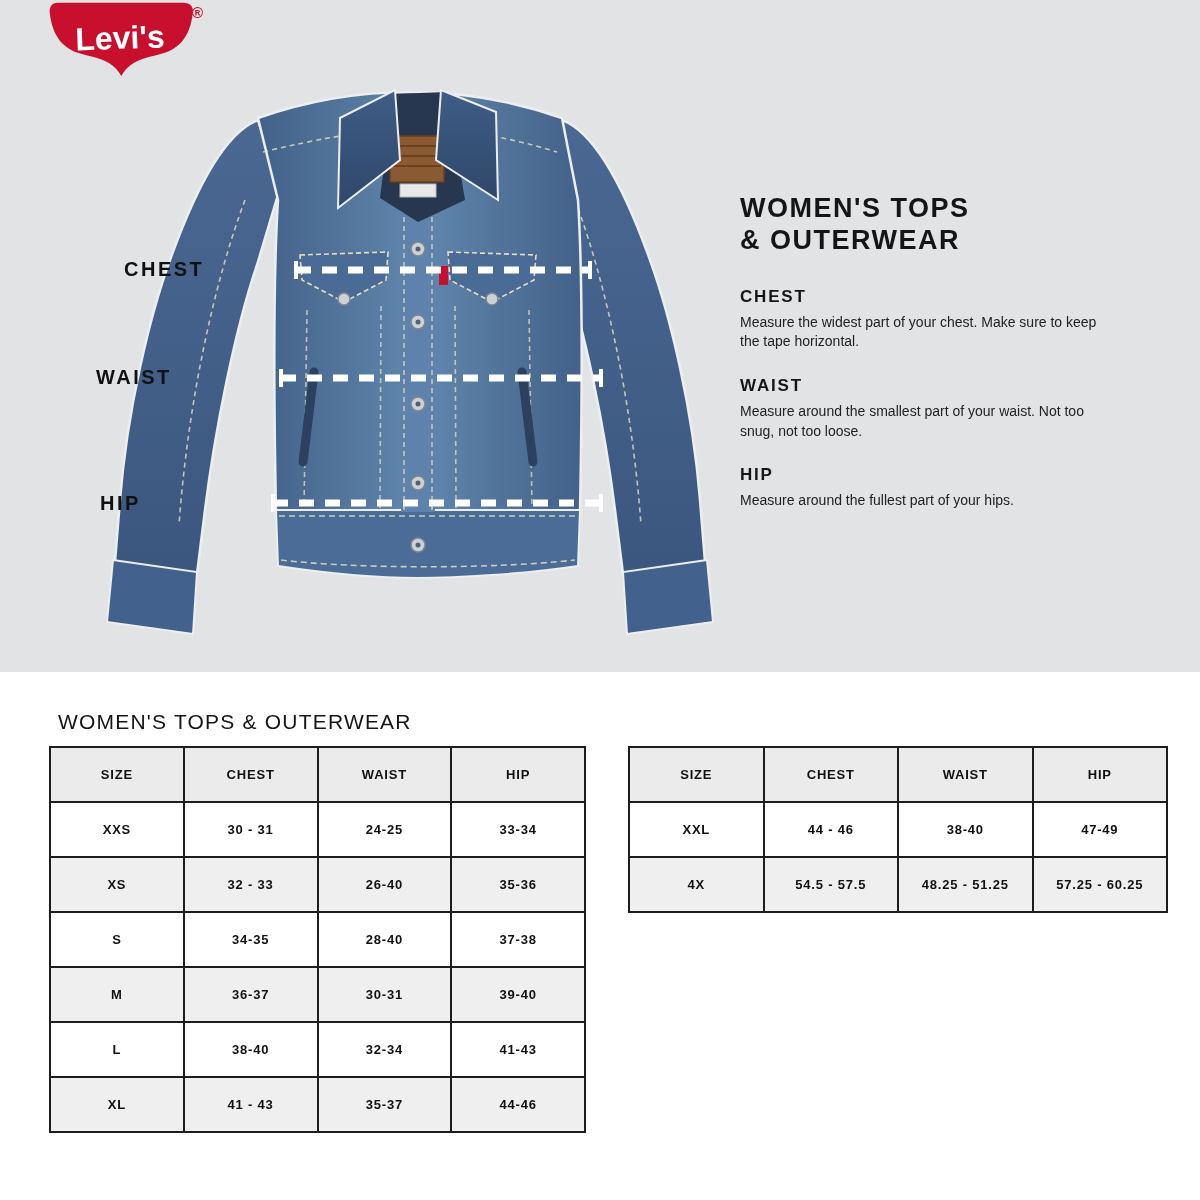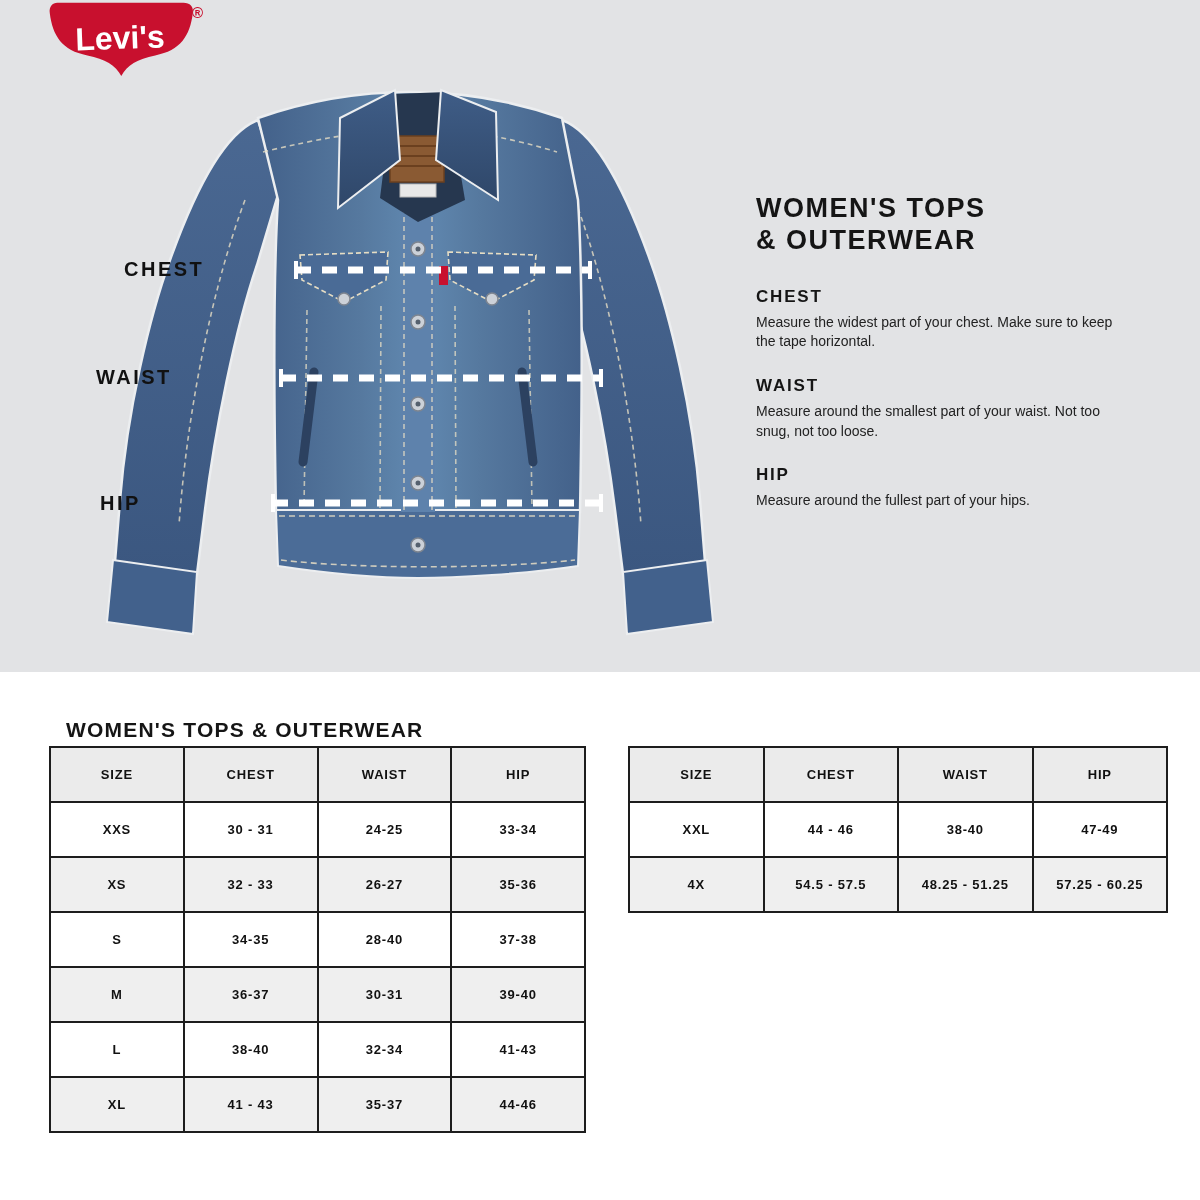--- a/index.html
+++ b/index.html
@@ -10,36 +10,36 @@
   
   .hero{position:absolute;left:0;top:0;width:1200px;height:672px;background:#e2e3e5;}
   .logo{position:absolute;left:46px;top:0;width:160px;height:92px;}
   .jacket{position:absolute;left:75px;top:80px;width:670px;height:560px;}
   .measure-label{
     position:absolute;font-weight:bold;font-size:20px;letter-spacing:2.5px;color:#111;
   }
   .ml-chest{left:124px;top:258px;}
   .ml-waist{left:96px;top:366px;}
   .ml-hip{left:100px;top:492px;}
-  .guide{position:absolute;left:756px;top:192px;width:360px;}
+  .guide{position:absolute;left:740px;top:192px;width:360px;}
   .guide h1{
     margin:0 0 30px 0;font-size:27px;line-height:1.2;letter-spacing:1.5px;
     font-weight:bold;color:#151515;
   }
   .guide-section{margin:0 0 24px 0;}
   .guide-section h2{
     margin:0 0 6px 0;font-size:17px;letter-spacing:1.8px;font-weight:bold;color:#151515;
   }
   .guide-section p{
     margin:0;font-size:14px;line-height:1.4;font-weight:normal;color:#222;
   }
   
   .sec-title{
-    position:absolute;left:50px;top:702px;margin:16px;
-    font-size:21px;font-weight:bold;letter-spacing:1.2px;color:#151515;
+    position:absolute;left:50px;top:702px;margin:8px;
+    font-size:21px;font-weight:normal;letter-spacing:1.2px;color:#151515;
   }
   table.size-table{
     position:absolute;top:746px;border-collapse:collapse;table-layout:fixed;
     background:#ef4444;
   }
   table.size-table.left{left:49px;width:537px;}
   table.size-table.right{left:628px;width:540px;}
   .size-table th,.size-table td{
     border:2px solid #1d1d1d;height:53px;padding:0;text-align:center;vertical-align:middle;
     font-size:13px;font-weight:bold;letter-spacing:0.8px;color:#111;
@@ -187,21 +187,21 @@
     <tbody>
         <tr>
           <td>XXS</td>
           <td>30 - 31</td>
           <td>24-25</td>
           <td>33-34</td>
         </tr>
         <tr>
           <td>XS</td>
           <td>32 - 33</td>
-          <td>26-27</td>
+          <td>26-40</td>
           <td>35-36</td>
         </tr>
         <tr>
           <td>S</td>
           <td>34-35</td>
           <td>28-40</td>
           <td>37-38</td>
         </tr>
         <tr>
           <td>M</td>

